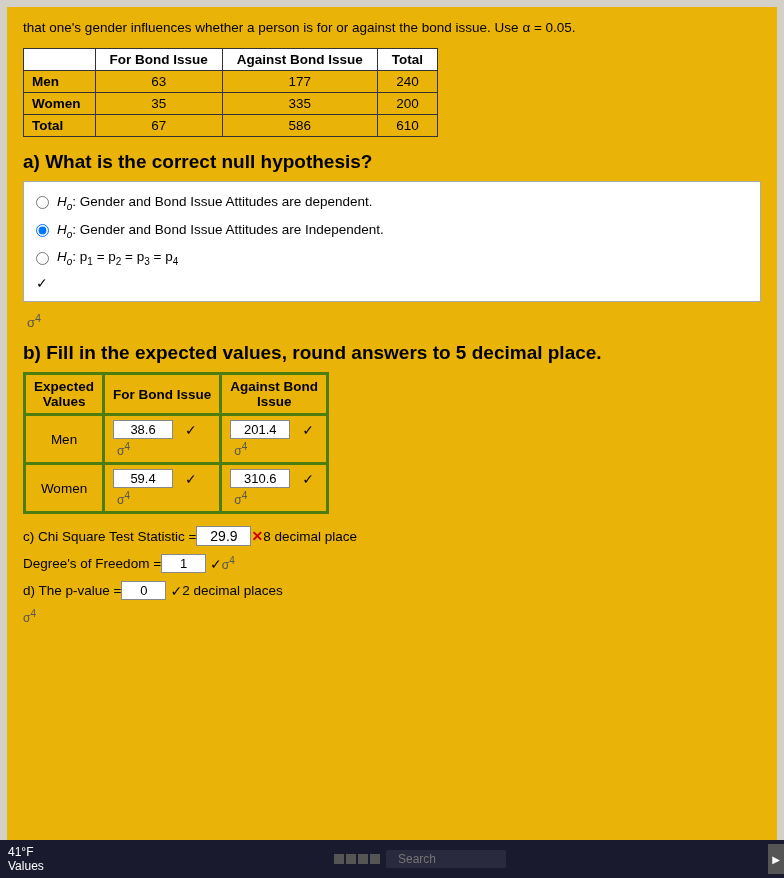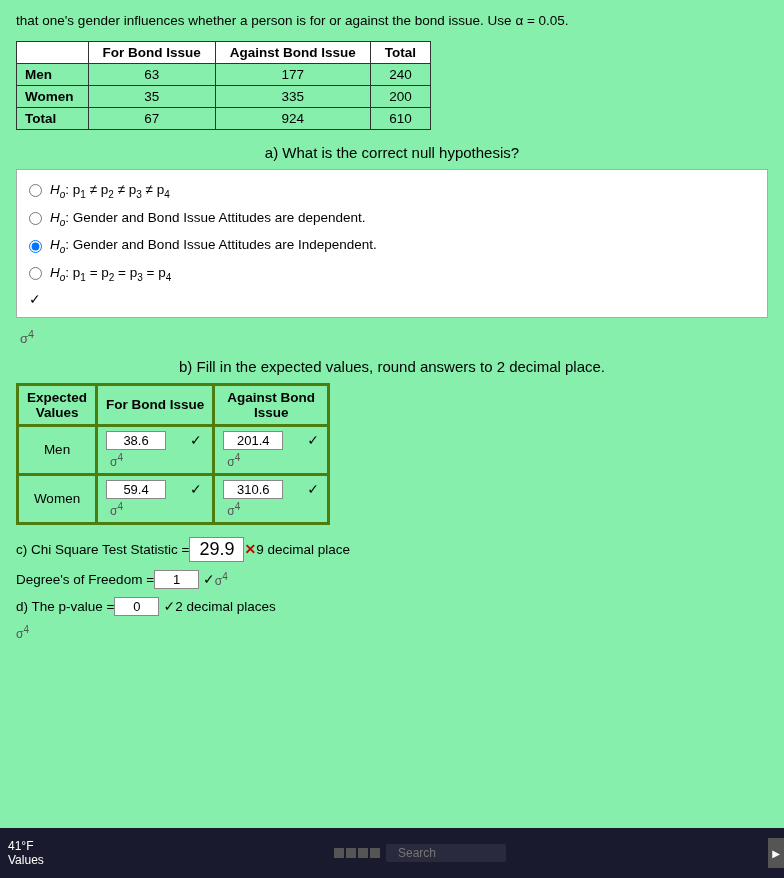--- a/index.html
+++ b/index.html
@@ -6,22 +6,22 @@
     body {
       font-family: Arial, sans-serif;
       font-size: 14px;
       background: #d4d0c8;
       width: 784px;
       min-height: 878px;
       position: relative;
       overflow: hidden;
     }
     .main-content {
-      background: #86efac;
-      margin: 0;
+      background: #eab308;
+      margin: 7px;
       padding: 12px 16px 0 16px;
       min-height: 840px;
     }
     .intro-text {
       font-size: 13.5px;
       margin-bottom: 10px;
       line-height: 1.4;
     }
     
     .data-table {
@@ -38,24 +38,23 @@
       text-align: left;
       font-weight: bold;
       padding-left: 8px;
     }
     .data-table th {
       font-weight: bold;
       background: #fff;
     }
     
     .section-label {
-      font-size: 15px;
-      font-weight: normal;
+      font-size: 19px;
+      font-weight: bold;
       margin-bottom: 8px;
-      text-align: center;
     }
     
     .hypothesis-box {
       border: 1px solid #aaa;
       padding: 10px 16px 10px 12px;
       margin-bottom: 10px;
       background: #fff;
     }
     .hypothesis-option {
       display: flex;
@@ -98,35 +97,35 @@
     }
     .cell-inner {
       display: flex;
       flex-direction: column;
       align-items: flex-start;
       gap: 2px;
     }
     .cell-row {
       display: flex;
       align-items: center;
-      gap: 20px;
+      gap: 8px;
     }
     
     .part-line {
       font-size: 13.5px;
       margin-bottom: 8px;
       display: flex;
       align-items: center;
       flex-wrap: wrap;
     }
     .inline-input {
       border: 1px solid #888;
       padding: 1px 4px;
       width: 55px;
-      font-size: 18px;
+      font-size: 14px;
       text-align: center;
       background: #fff;
     }
     .inline-input-wide {
       border: 1px solid #888;
       padding: 1px 4px;
       width: 45px;
       font-size: 13px;
       text-align: center;
       background: #fff;
@@ -135,21 +134,21 @@
       color: #c00;
       font-size: 14px;
       font-weight: bold;
     }
     
     .taskbar {
       position: fixed;
       bottom: 0;
       left: 0;
       width: 784px;
-      height: 50px;
+      height: 38px;
       background: #1a1a2e;
       display: flex;
       align-items: center;
       padding: 0 8px;
       gap: 8px;
     }
     .taskbar-weather {
       color: #fff;
       font-size: 12px;
       display: flex;
@@ -226,35 +225,29 @@
       </tr>
       <tr>
         <td>Women</td>
         <td>35</td>
         <td>335</td>
         <td>200</td>
       </tr>
       <tr>
         <td>Total</td>
         <td>67</td>
-        <td>924</td>
+        <td>586</td>
         <td>610</td>
       </tr>
     </tbody>
   </table>
 
   <p class="section-label">a) What is the correct null hypothesis?</p>
   <div class="hypothesis-box">
 
-    <div class="hypothesis-option">
-      <input type="radio" name="hypothesis" style="">
-      <span>
-        <span class="h0-label">H<sub>o</sub></span>: p<sub>1</sub> ≠ p<sub>2</sub> ≠ p<sub>3</sub> ≠ p<sub>4</sub>
-      </span>
-    </div>
 
     <div class="hypothesis-option">
       <input type="radio" name="hypothesis" style="">
       <span>
         <span class="h0-label">H<sub>o</sub></span>: Gender and Bond Issue Attitudes are dependent.
       </span>
     </div>
 
     <div class="hypothesis-option">
       <input type="radio" name="hypothesis" checked="" style="">
@@ -267,21 +260,21 @@
       <input type="radio" name="hypothesis" style="">
       <span>
         <span class="h0-label">H<sub>o</sub></span>: p<sub>1</sub> = p<sub>2</sub> = p<sub>3</sub> = p<sub>4</sub>
       </span>
     </div>
     <div style="margin-top:6px;">✓</div>
   </div>
 
   <div style="margin-bottom:12px; margin-left:4px; font-size:13px; color:#555;">σ<sup>4</sup></div>
 
-  <p class="section-label">b) Fill in the expected values, round answers to 2 decimal place.</p>
+  <p class="section-label">b) Fill in the expected values, round answers to 5 decimal place.</p>
   <table class="expected-table">
     <thead>
       <tr>
         <th class="header-cell">Expected<br>Values</th>
         <th class="header-cell">For Bond Issue</th>
         <th class="header-cell">Against Bond<br>Issue</th>
       </tr>
     </thead>
     <tbody>
 
@@ -328,21 +321,21 @@
           </div>
         </td>
       </tr>
     </tbody>
   </table>
 
   <div class="part-line">
     <span>c) Chi Square Test Statistic =</span>
     <input class="inline-input" type="text" value="29.9" style="">
     <span class="x-mark">✕</span>
-    <span>9 decimal place</span>
+    <span>8 decimal place</span>
   </div>
   <div class="part-line">
     <span>Degree's of Freedom =</span>
     <input class="inline-input-wide" type="text" value="1" style="">
     <span class="check-icon">✓</span>
     <span style="font-size:12px; color:#555;">σ<sup>4</sup></span>
   </div>
 
   <div class="part-line" style="margin-top:6px;">
     <span>d) The p-value =</span>

